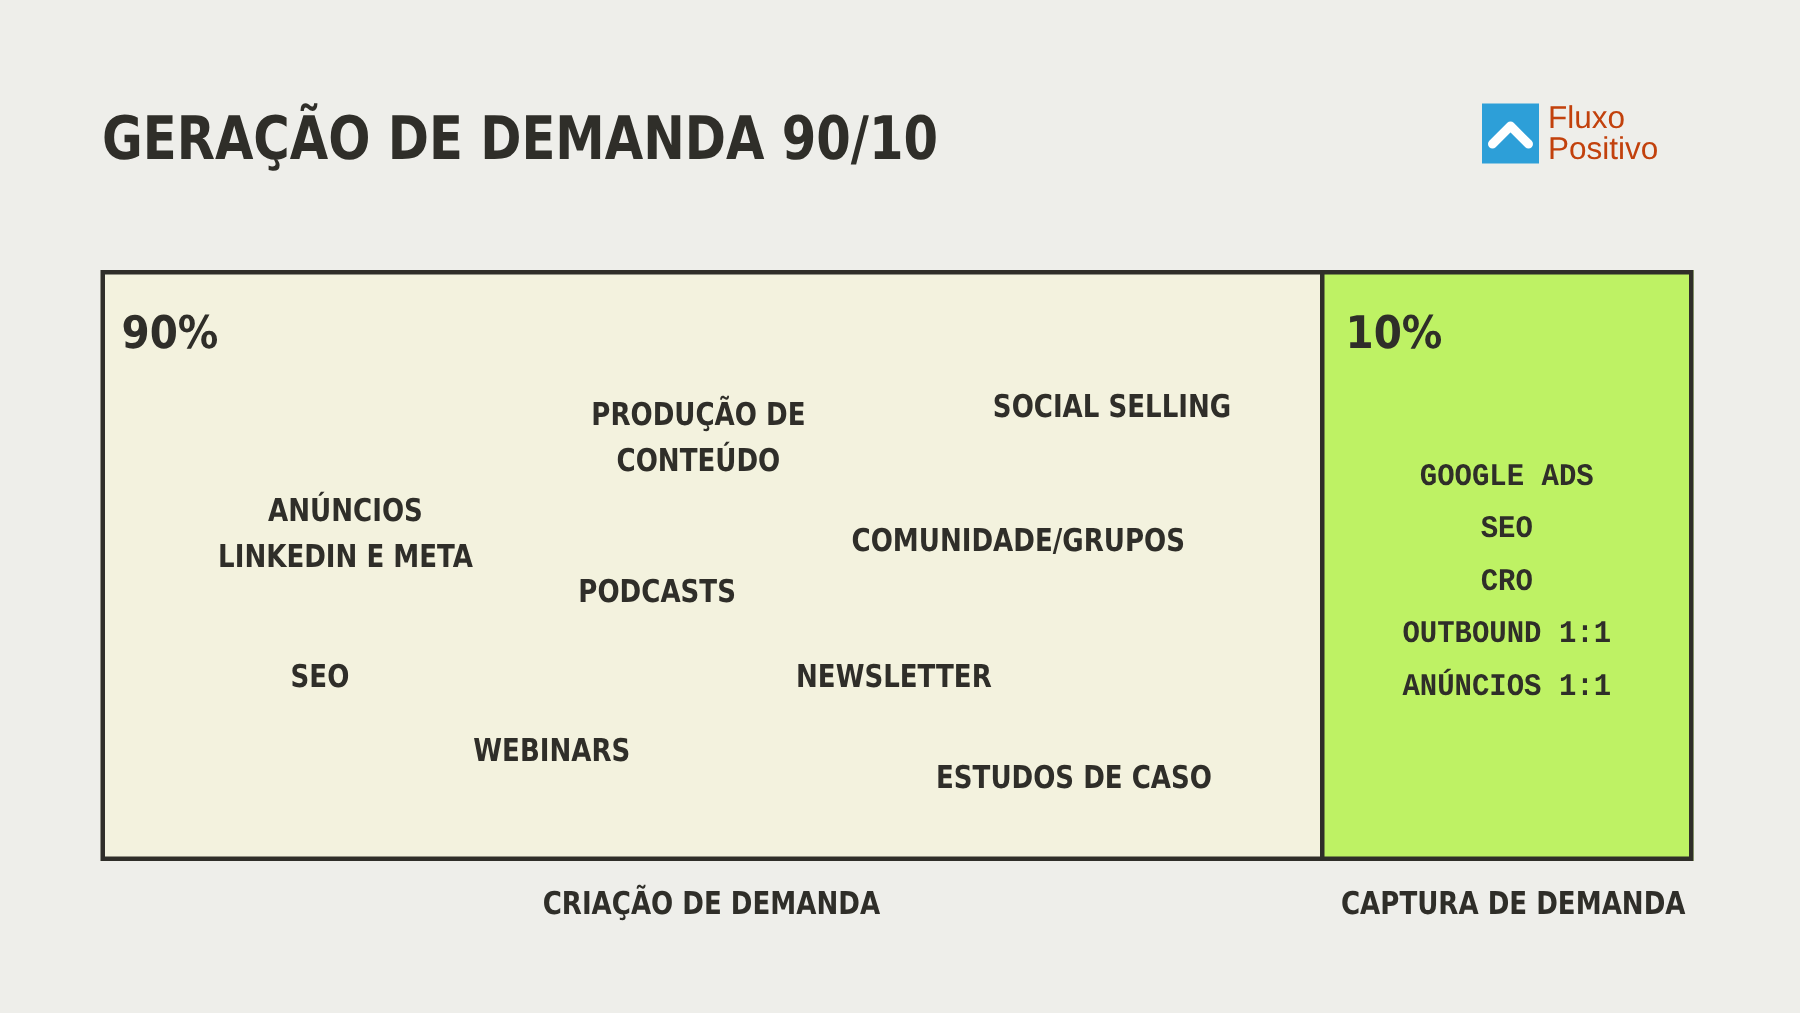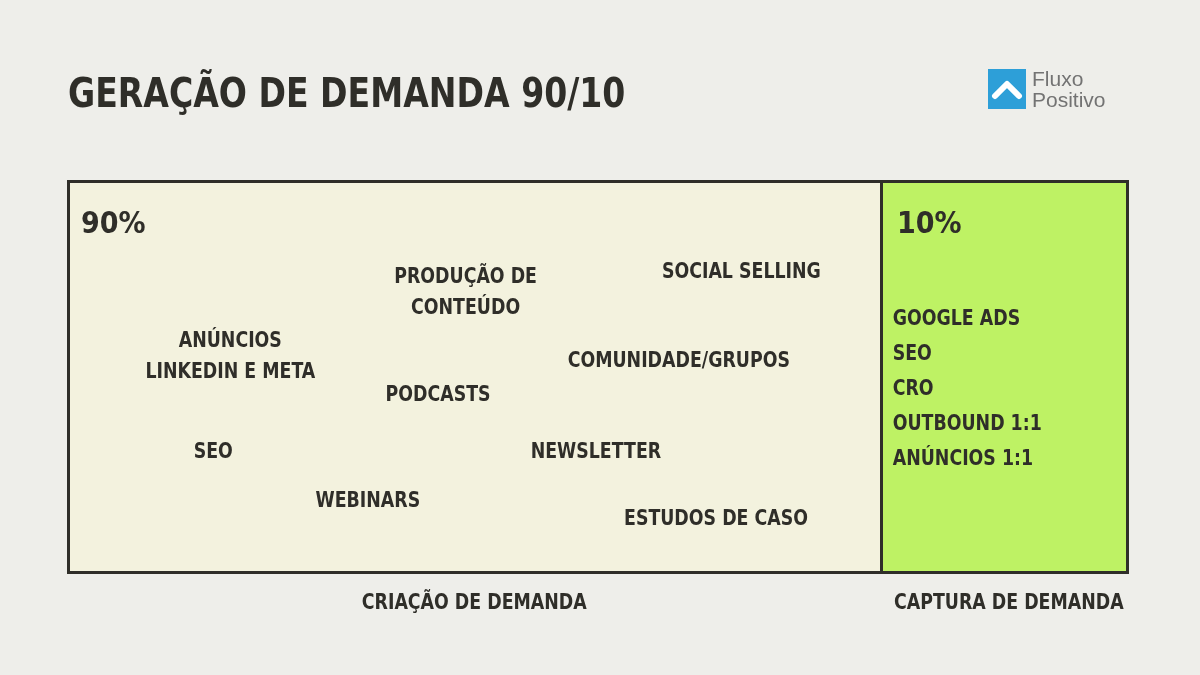--- a/index.html
+++ b/index.html
@@ -3,28 +3,28 @@
 <meta charset="utf-8">
 <style>
   html,body{margin:0;padding:0;}
   body{width:1200px;height:675px;background:#eeeeea;position:relative;overflow:hidden;
        font-family:"DejaVu Sans Condensed","DejaVu Sans",sans-serif;color:#2f2e29;}
   .title{position:absolute;left:68px;top:70px;font-size:40px;font-weight:bold;letter-spacing:0px;
          transform:scaleX(0.92);transform-origin:left top;}
   .logo{position:absolute;left:988px;top:68px;display:flex;align-items:center;}
   .logo-box{width:38px;height:40px;background:#2d9fd8;position:relative;}
   .logo-box svg{position:absolute;left:0;top:0;}
-  .logo-text{margin-left:6px;font-family:"Liberation Sans",sans-serif;font-size:21px;line-height:21px;color:#737373;}
+  .logo-text{margin-left:6px;font-family:"Liberation Sans",sans-serif;font-size:21px;line-height:21px;color:#c2410c;}
   .box{position:absolute;border:3px solid #2f2e29;box-sizing:border-box;}
   .box-left{left:67px;top:180px;width:884px;height:394px;background:#f3f2de;}
   .box-right{left:880px;top:180px;width:249px;height:394px;background:#bef264;}
   .pct{position:absolute;font-size:30px;font-weight:bold;}
   .item{position:absolute;font-size:21px;font-weight:bold;text-align:center;line-height:31px;white-space:nowrap;
         transform:scaleX(0.92);}
-  .right-list{position:absolute;left:0;right:0;top:118px;font-size:21px;font-weight:bold;line-height:35px;}
+  .right-list{position:absolute;left:0;right:0;top:118px;text-align:center;font-size:21px;font-weight:bold;line-height:35px;font-family:Liberation Mono, monospace;}
   .right-list div{transform:scaleX(0.92);}
   .caption{position:absolute;font-size:21px;font-weight:bold;transform:scaleX(0.92);white-space:nowrap;}
 </style>
 </head>
 <body>
 
 <div class="title">GERAÇÃO DE DEMANDA 90/10</div>
 
 <div class="logo">
   <div class="logo-box">

